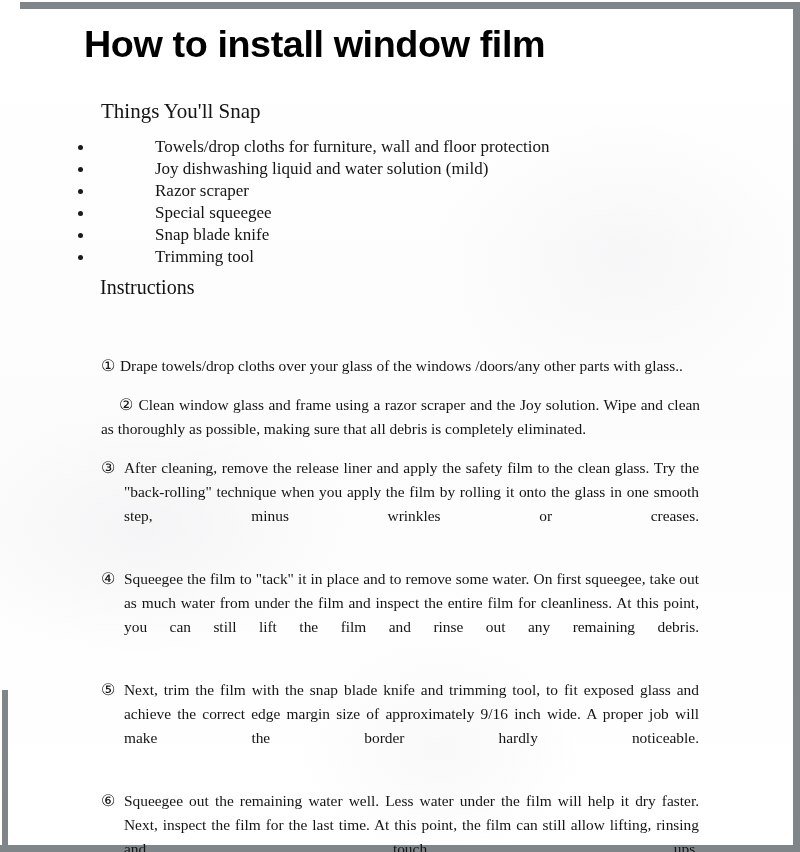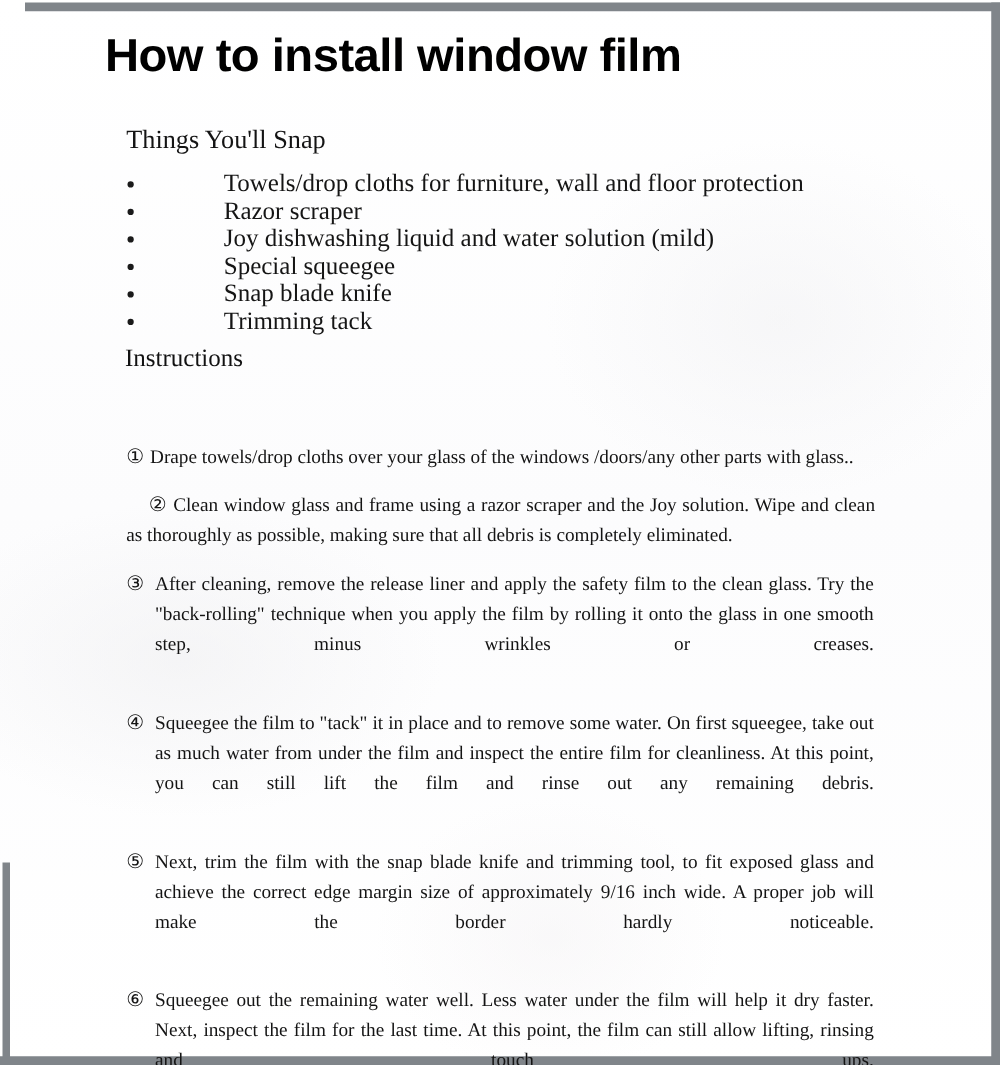--- a/index.html
+++ b/index.html
@@ -78,23 +78,22 @@
     top: 136px;
     width: 800px;
     list-style: none;
     margin: 0;
     padding: 0;
   }
   #needs-list li {
     position: relative;
     height: 22px;
     line-height: 22px;
-    font-size: 20px;
+    font-size: 17px;
     color: #151515;
-    margin-left: 24px;
   }
   #needs-list .bullet {
     position: absolute;
     left: 78px;
     top: 9px;
     width: 5px;
     height: 5px;
     background: #1a1a1a;
     border-radius: 50%;
   }
@@ -183,37 +182,37 @@
 
     <div id="needs-heading">Things You'll Snap</div>
 
     <ul id="needs-list">
         <li>
           <span class="bullet"></span>
           <span class="li-text">Towels/drop cloths for furniture, wall and floor protection</span>
         </li>
         <li>
           <span class="bullet"></span>
+          <span class="li-text">Joy dishwashing liquid and water solution (mild)</span>
+        </li>
+        <li>
+          <span class="bullet"></span>
           <span class="li-text">Razor scraper</span>
         </li>
         <li>
           <span class="bullet"></span>
-          <span class="li-text">Joy dishwashing liquid and water solution (mild)</span>
-        </li>
-        <li>
-          <span class="bullet"></span>
           <span class="li-text">Special squeegee</span>
         </li>
         <li>
           <span class="bullet"></span>
           <span class="li-text">Snap blade knife</span>
         </li>
         <li>
           <span class="bullet"></span>
-          <span class="li-text">Trimming tack</span>
+          <span class="li-text">Trimming tool</span>
         </li>
       </ul>
 
     <div id="instructions-heading">Instructions</div>
 
     <div id="steps">
         <div class="step s-hang s-last">
           <div class="step-num">①</div>
           <div class="step-body">Drape towels/drop cloths over your glass of the windows /doors/any other parts with glass..</div>
         </div>

